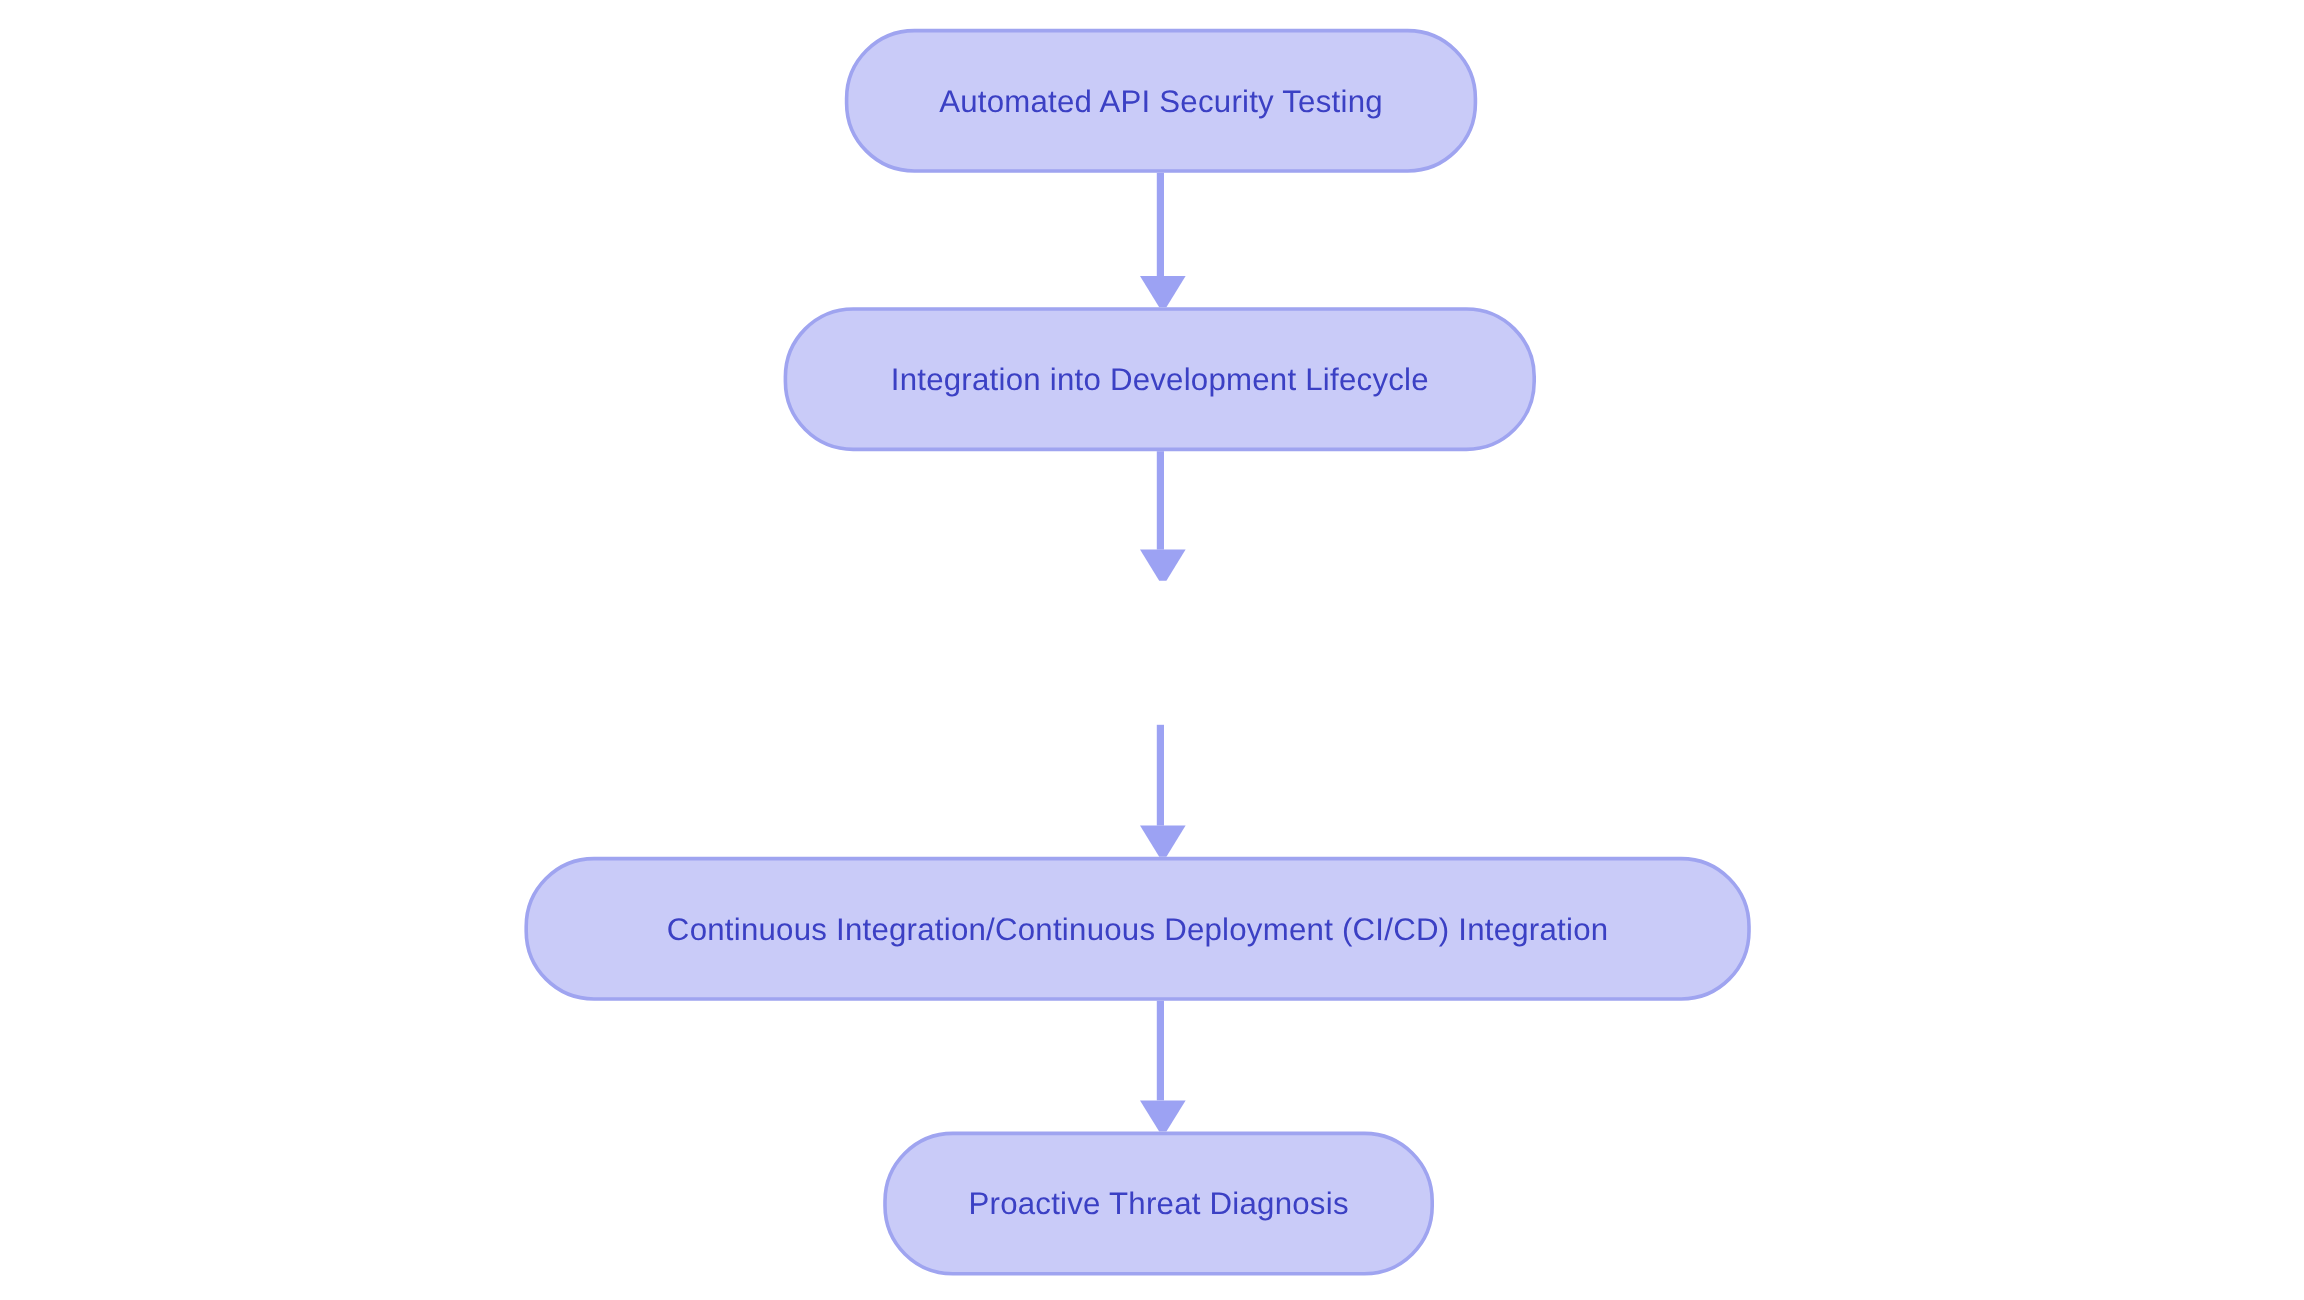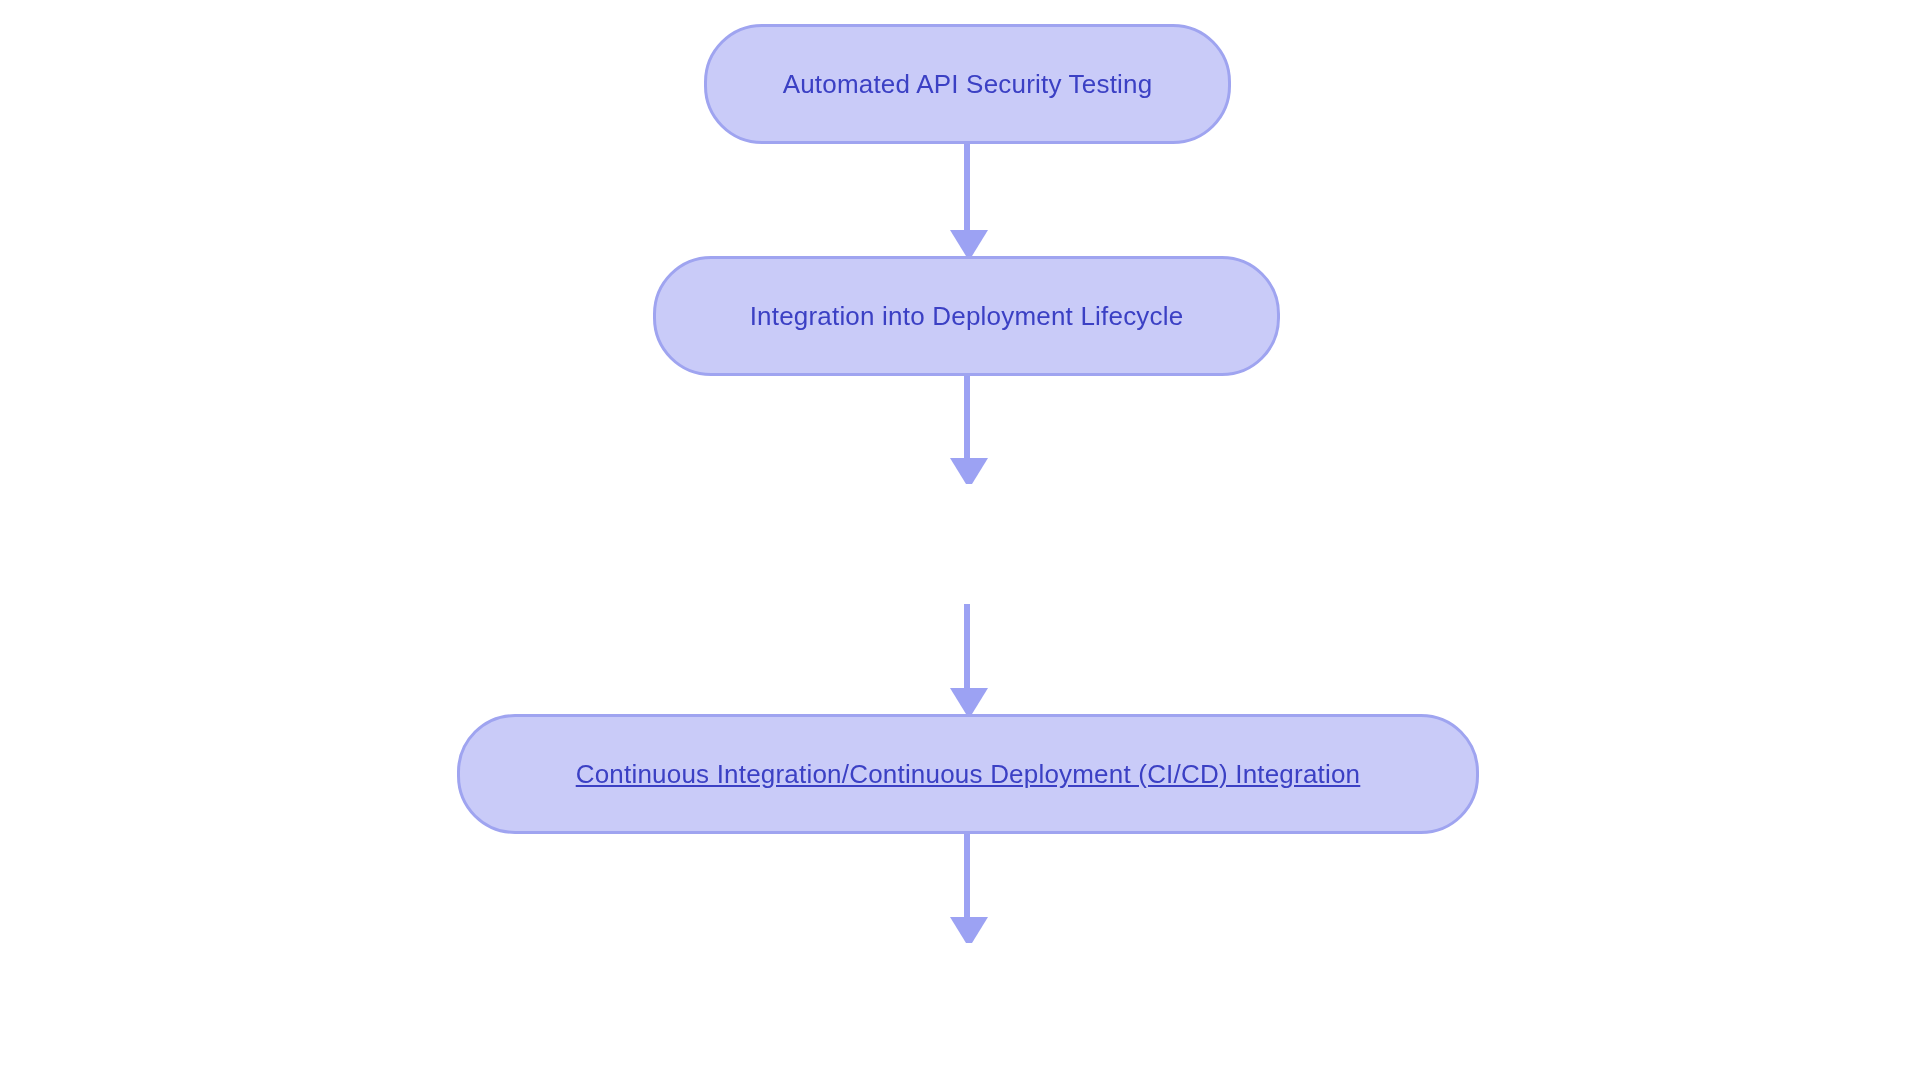--- a/index.html
+++ b/index.html
@@ -35,21 +35,21 @@
     text-align: center;
     color: var(--text);
     font-size: 26px;
     font-weight: 500;
     letter-spacing: 0.2px;
     padding: 0 30px;
   }
   .node-1 { left: 698px;  top: 18px;  width: 527px;  }
   .node-2 { left: 647px;  top: 250px; width: 627px;  }
   .node-3 { left: 677px;  top: 478px; width: 563px;  }
-  .node-4 { left: 451px;  top: 708px; width: 1022px; text-decoration: underline; }
+  .node-4 { left: 431px;  top: 708px; width: 1022px; }
   .node-5 { left: 730px;  top: 937px; width: 459px;  }
 
   .arrow { position: absolute; left: 0; top: 0; width: 0; height: 0; }
   .arrow-line {
     position: absolute;
     left: 958px;
     width: 4px;
     background: var(--arrow);
   }
   .arrow-head {
@@ -78,21 +78,21 @@
   <div class="node node-1">
     <span>Automated API Security Testing</span>
   </div>
 
   <div class="arrow a1">
     <div class="arrow-line"></div>
     <div class="arrow-head"></div>
   </div>
 
   <div class="node node-2">
-    <span>Integration into Deployment Lifecycle</span>
+    <span>Integration into Development Lifecycle</span>
   </div>
 
   <div class="arrow a2">
     <div class="arrow-line"></div>
     <div class="arrow-head"></div>
   </div>
 
 
   <div class="arrow a3">
     <div class="arrow-line"></div>
@@ -101,14 +101,17 @@
 
   <div class="node node-4">
     <span>Continuous Integration/Continuous Deployment (CI/CD) Integration</span>
   </div>
 
   <div class="arrow a4">
     <div class="arrow-line"></div>
     <div class="arrow-head"></div>
   </div>
 
+  <div class="node node-5">
+    <span>Proactive Threat Diagnosis</span>
+  </div>
 
 </div>
 
 </body></html>

